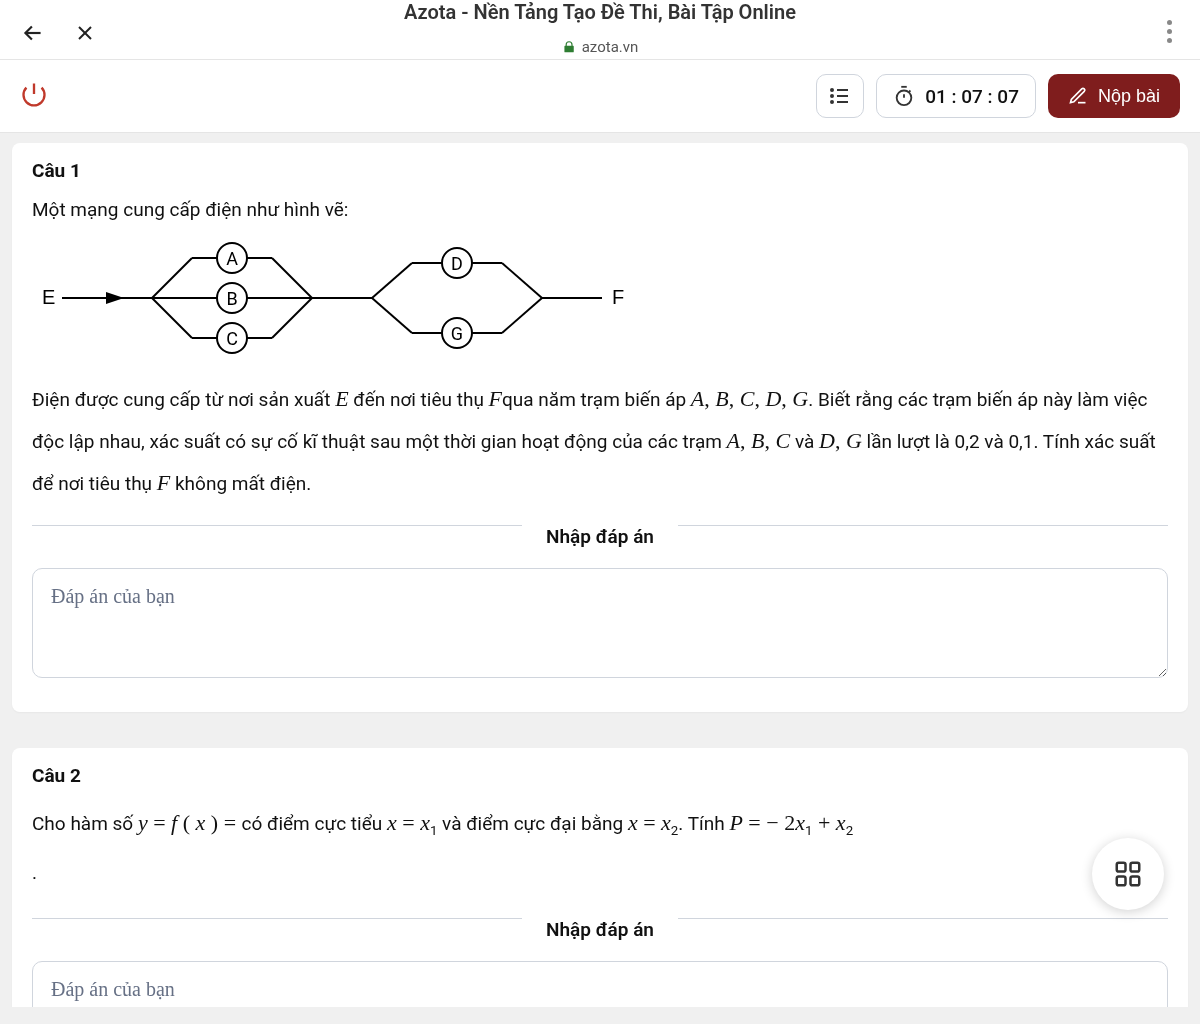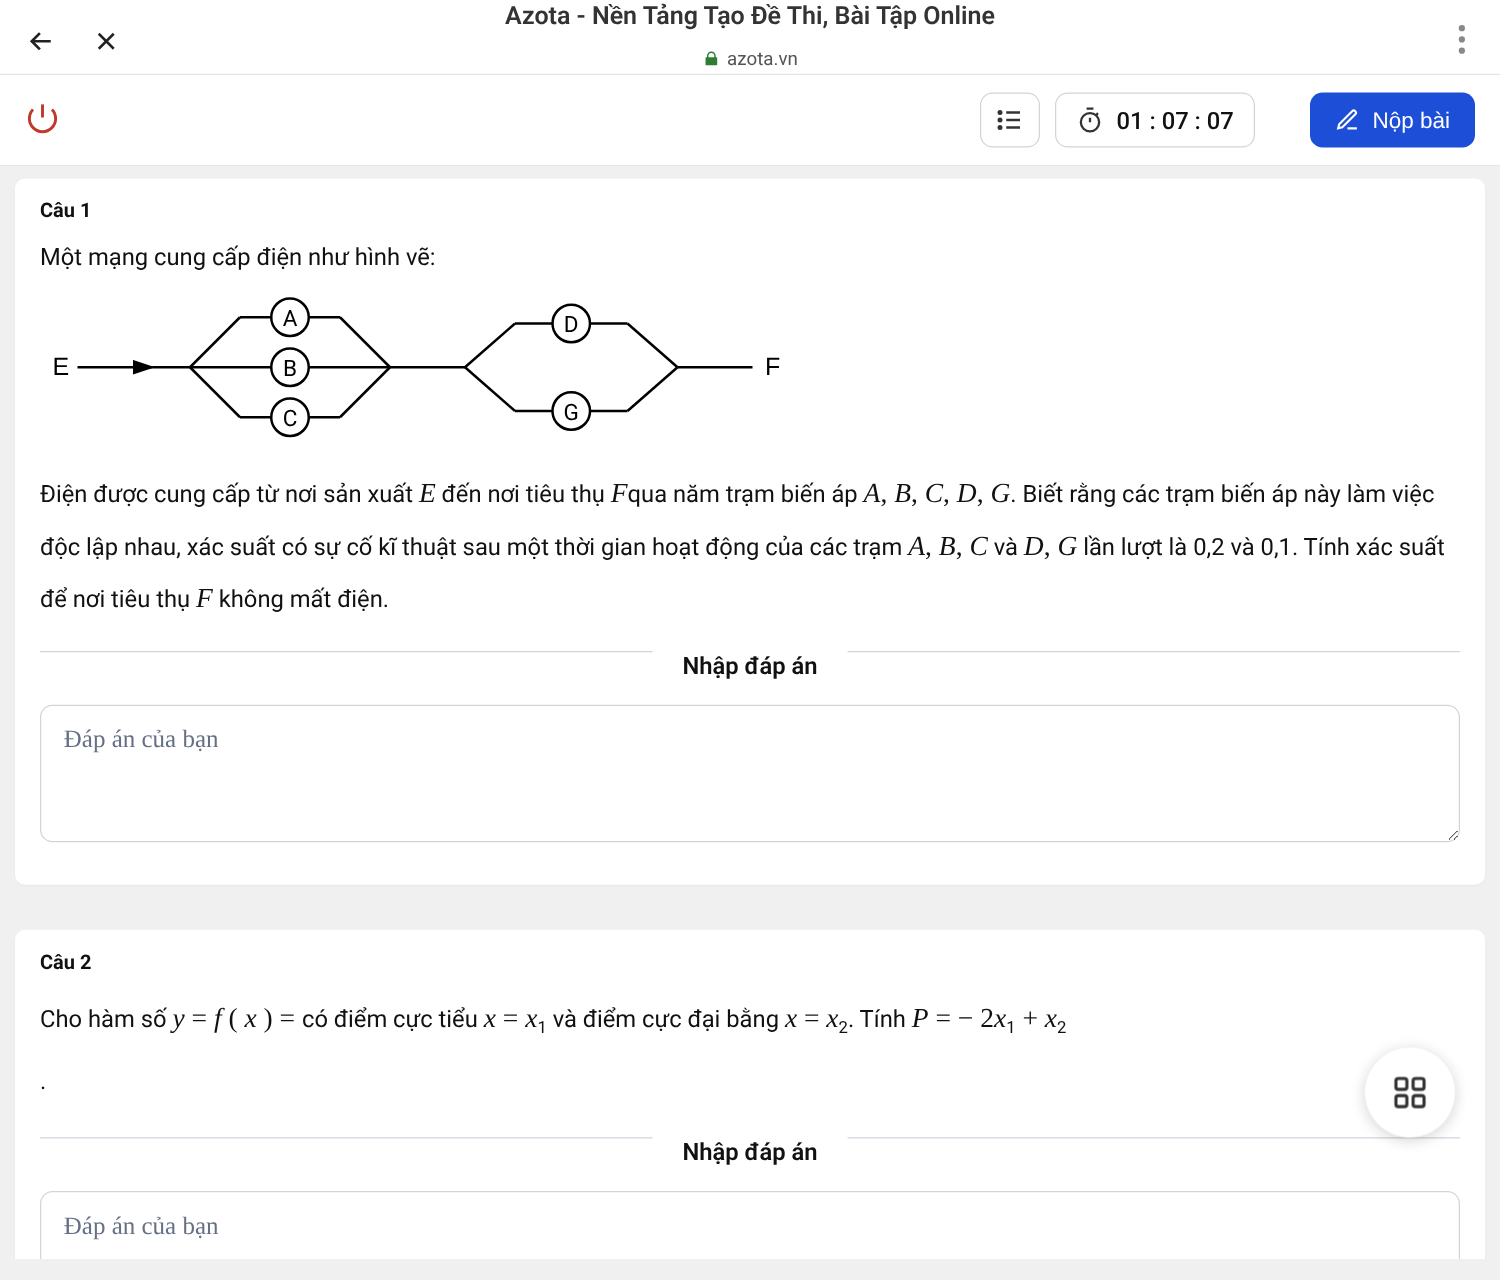--- a/index.html
+++ b/index.html
@@ -54,32 +54,32 @@
       width:48px; height:44px; border:1px solid #d0d5dd; border-radius:10px;
       display:flex; align-items:center; justify-content:center; background:#fff; cursor:pointer;
     }
     .timer-box {
       height:44px; border:1px solid #d0d5dd; border-radius:10px;
       display:flex; align-items:center; gap:10px; padding:0 16px;
       font-size:19px; font-weight:500; background:#fff;
     }
     .timer-icon { width:22px; height:22px; }
     .submit-btn {
-      height:44px; background:#1d4ed8; color:#fff; border:none; border-radius:10px;
+      height:44px; background:#7f1d1d; color:#fff; border:none; border-radius:10px;
       padding:0 20px; font-size:18px; font-weight:500; cursor:pointer;
-      display:flex; align-items:center; gap:10px;margin-left:32px;
+      display:flex; align-items:center; gap:10px;
     }
     .submit-btn svg { width:20px; height:20px; }
 
     .content { padding: 10px 12px 0 12px; height: calc(1024px - 78px - 72px); overflow-y:auto; }
     .card {
       background:#fff; border-radius:8px; padding: 16px 20px 30px 20px; margin-bottom:36px;
       box-shadow: 0 1px 2px rgba(0,0,0,0.04);
     }
-    .q-title { font-size:16px; font-weight:700; margin-bottom:10px; }
+    .q-title { font-size:19px; font-weight:700; margin-bottom:10px; }
     .q-text { font-size:19px; line-height:1.9; color:#111; }
     .math-it { font-family: Georgia, 'Times New Roman', serif; font-style: italic; font-size:22px; }
     .math-rm { font-family: Georgia, 'Times New Roman', serif; font-size:22px; }
     .frac { display:inline-block; text-align:center; vertical-align:middle; font-family: Georgia,'Times New Roman',serif; font-size:22px; line-height:1.2;}
     .frac .num { display:block; border-bottom:1.5px solid #000; padding:0 4px; }
     .frac .den { display:block; padding:0 4px; }
     .sup { font-size:0.7em; vertical-align: super; }
     .sub { font-size:0.7em; vertical-align: sub; }
 
     .diagram { margin: 10px 0 16px 0; }

